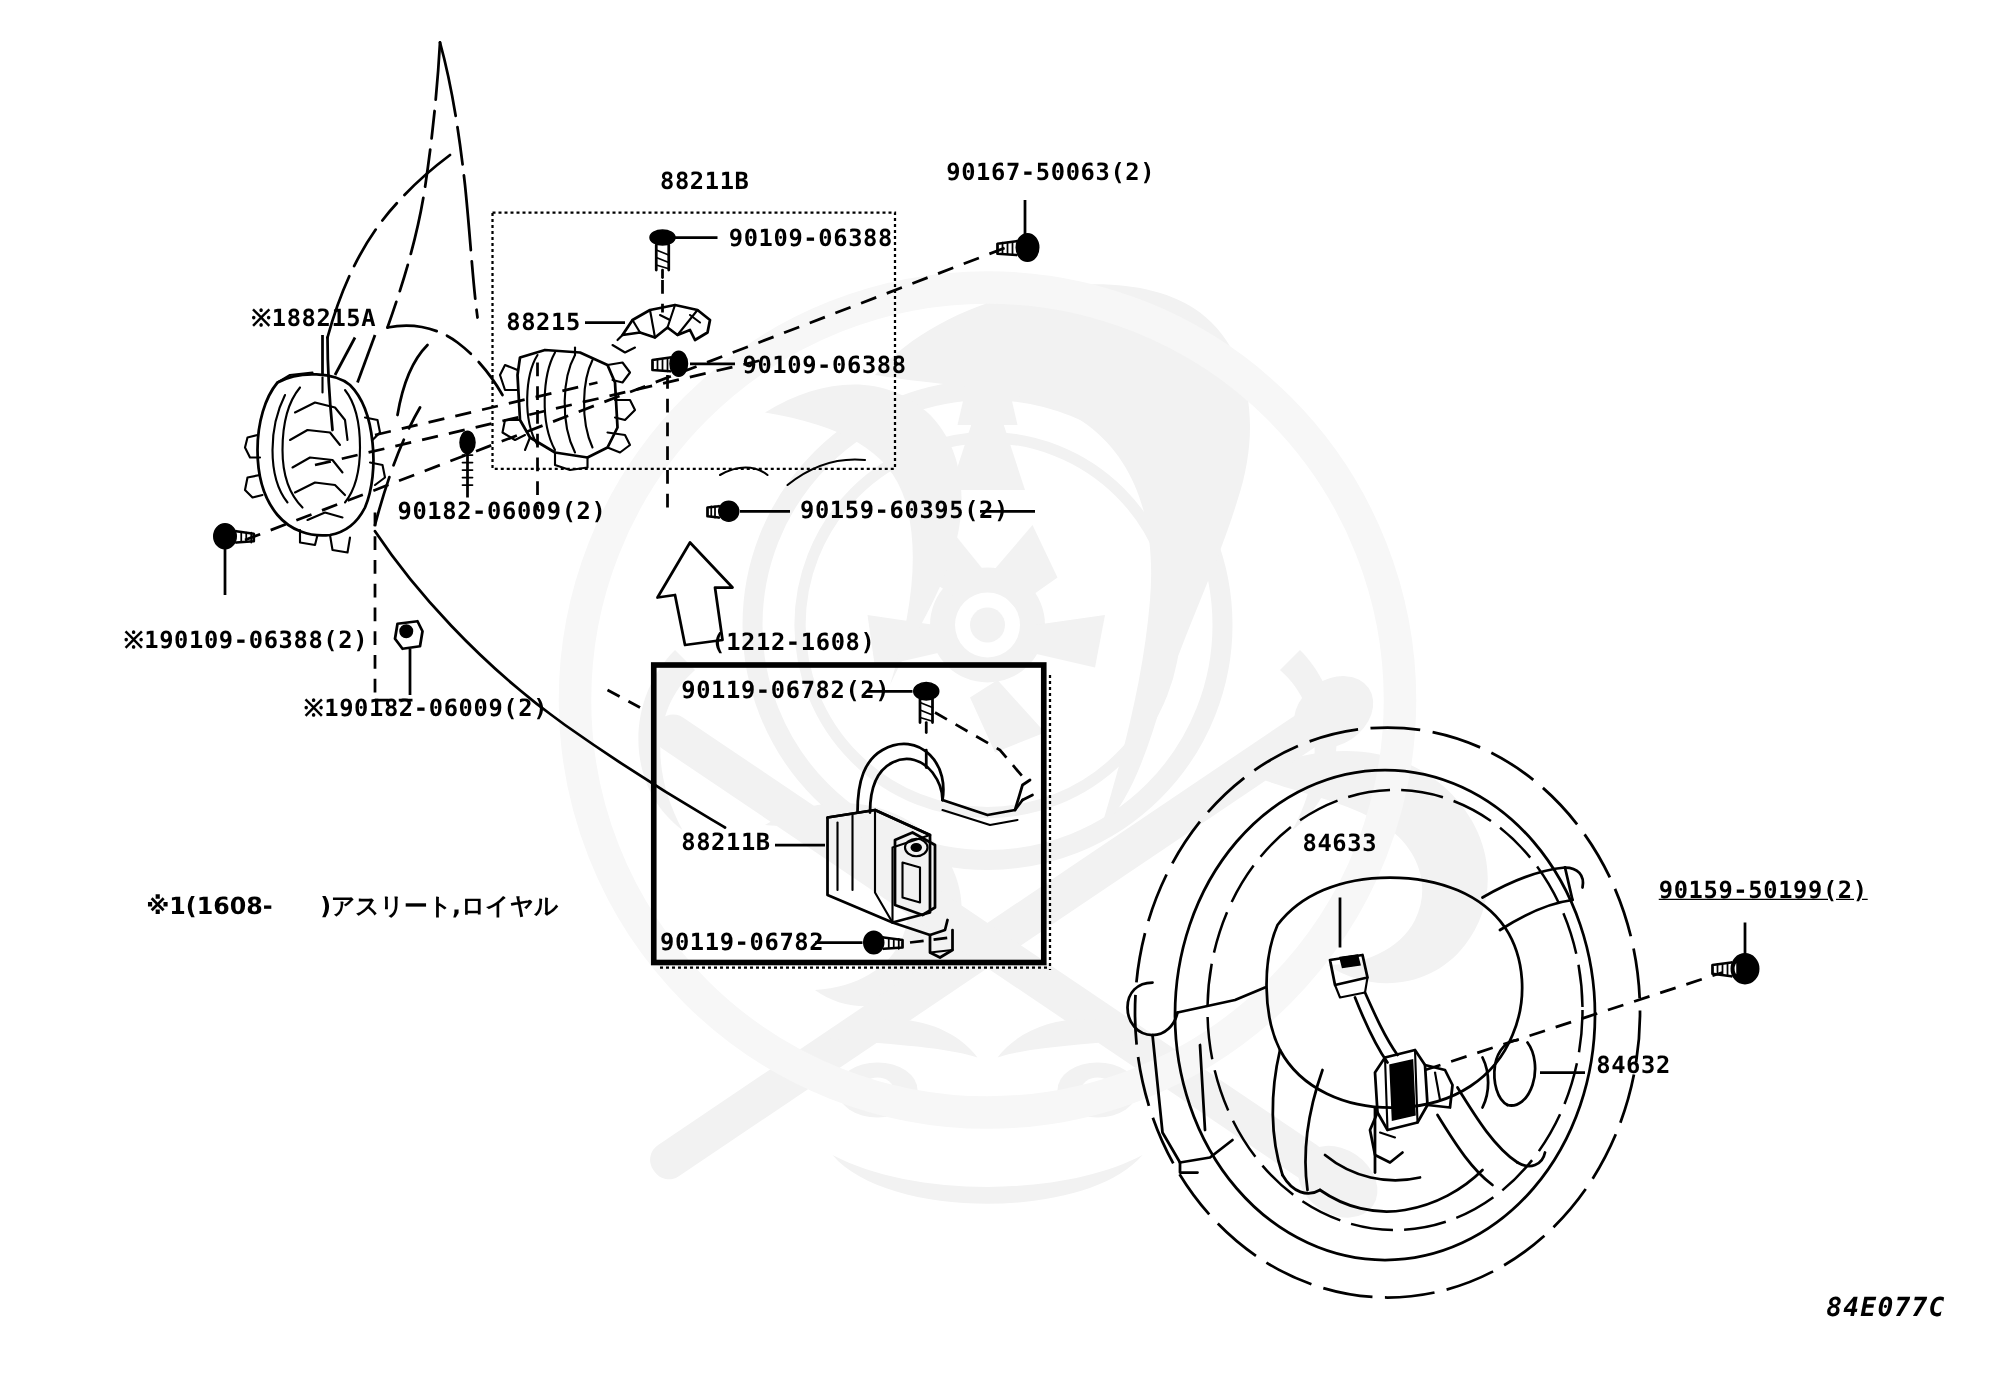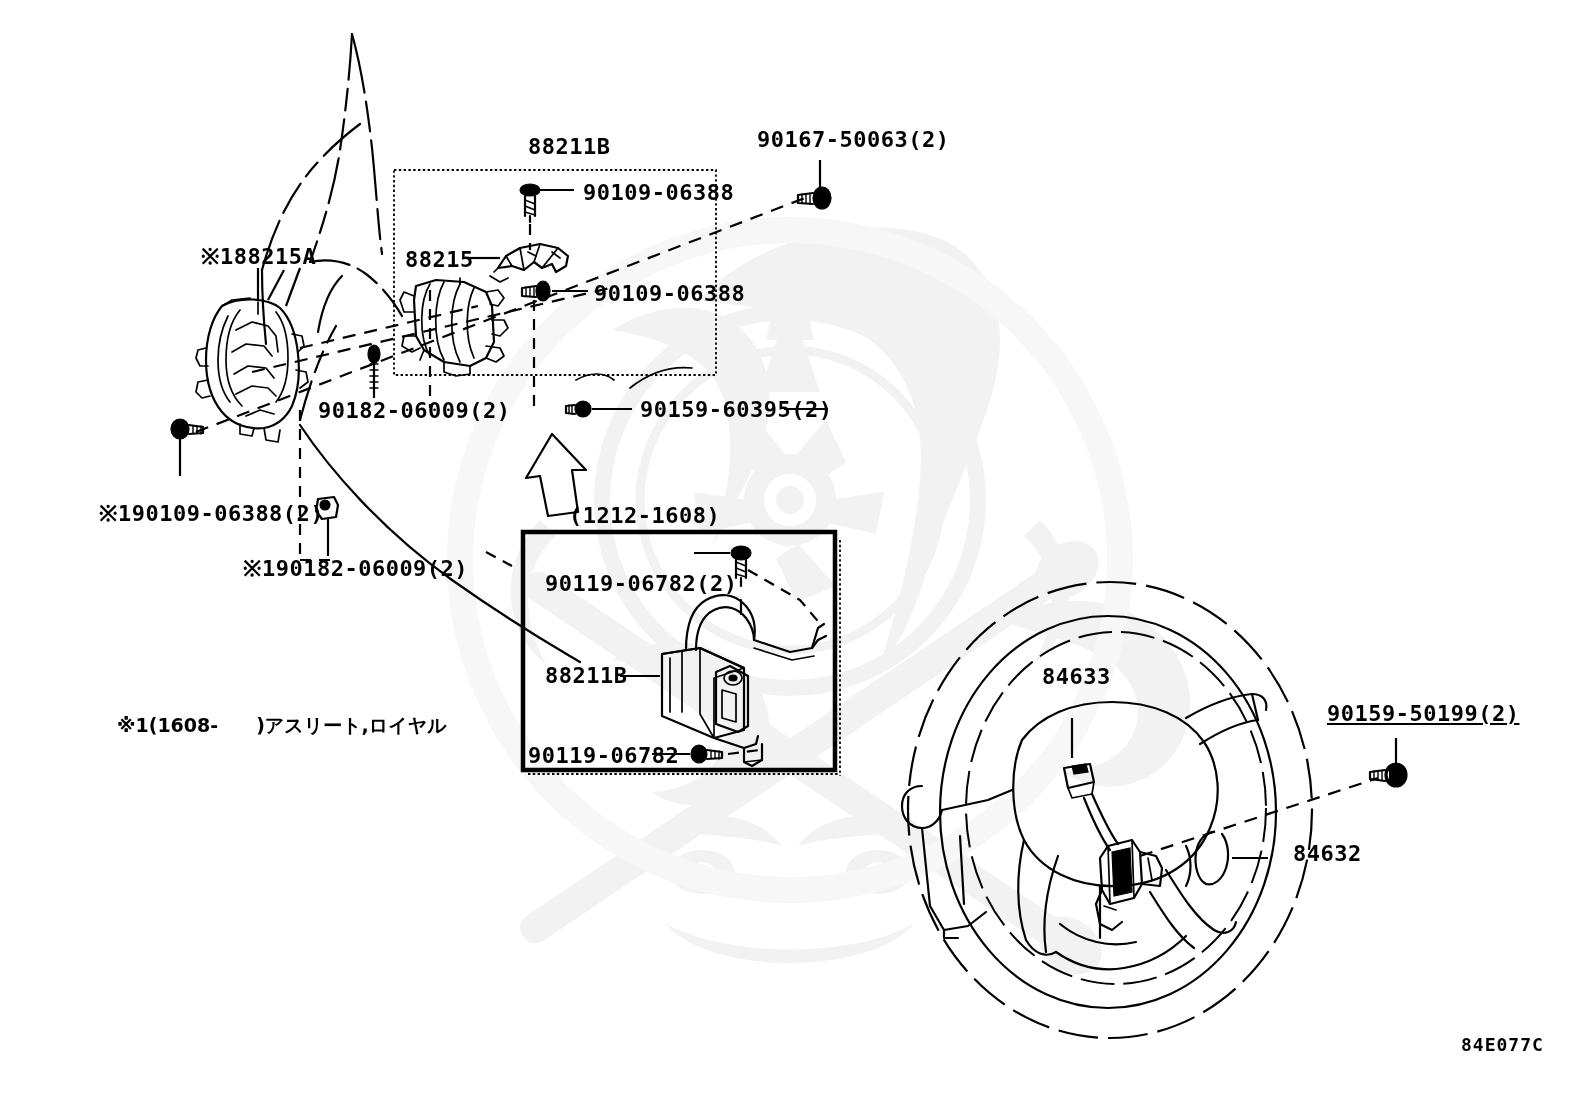--- a/index.html
+++ b/index.html
@@ -8,25 +8,25 @@
     font-family:"DejaVu Sans Mono","Liberation Mono",monospace;
     color:#000;
   }
   #stage{position:absolute;left:0;top:0;width:1592px;height:1099px;}
   svg.layer{position:absolute;left:0;top:0;width:1592px;height:1099px;}
   #wm{z-index:0;opacity:1;}
   #art{z-index:2;}
   .lbl{
     position:absolute;z-index:3;white-space:nowrap;
     font-family:"DejaVu Sans Mono","Liberation Mono",monospace;
-    font-weight:700;font-size:22px;letter-spacing:0.5px;color:#000;
+    font-weight:700;font-size:19px;letter-spacing:0.5px;color:#000;
     line-height:1;
   }
   .lbl.jp{font-family:"DejaVu Sans","Liberation Sans",sans-serif;font-size:19px;letter-spacing:0px;}
-  .lbl.code{font-size:18px;letter-spacing:1px;}
+  .lbl.code{font-size:21px;letter-spacing:1px;font-style:italic;}
 </style>
 </head>
 <body>
 
 <div id="stage">
 
   <svg id="wm" class="layer" viewBox="0 0 1592 1099">
     <g fill="#f2f2f2" stroke="none">
 
       <circle cx="790" cy="500" r="188" fill="none" stroke="#f2f2f2" stroke-width="16"></circle>
@@ -382,29 +382,29 @@
   <div class="lbl" style="left:318px;top:400px;">90182-06009(2)</div>
 
   <div class="lbl" style="left:640px;top:399px;">90159-60395(2)</div>
 
   <div class="lbl" style="left:99px;top:503px;"><span>※1</span><span>90109-06388(2)</span></div>
 
   <div class="lbl" style="left:243px;top:558px;"><span>※1</span><span>90182-06009(2)</span></div>
 
   <div class="lbl" style="left:525px;top:505px;margin-left:44px;">(1212-1608)</div>
 
-  <div class="lbl" style="left:545px;top:543px;margin-top:30px;">90119-06782(2)</div>
+  <div class="lbl" style="left:545px;top:543px;">90119-06782(2)</div>
 
   <div class="lbl" style="left:545px;top:665px;">88211B</div>
 
   <div class="lbl" style="left:528px;top:745px;">90119-06782</div>
 
   <div class="lbl" style="left:1042px;top:666px;">84633</div>
 
-  <div class="lbl" style="left:1277px;top:843px;margin-left:16px;">84632</div>
+  <div class="lbl" style="left:1277px;top:843px;">84632</div>
 
   <div class="lbl" style="left:1327px;top:703px;text-decoration:underline;">90159-50199(2)</div>
 
   <div class="lbl jp" style="left:117px;top:672px;margin-top:44px;">※1(1608-　　)アスリート,ロイヤル</div>
 
   <div class="lbl code" style="left:1461px;top:1036px;">84E077C</div>
 
 </div>
 
 </body></html>

